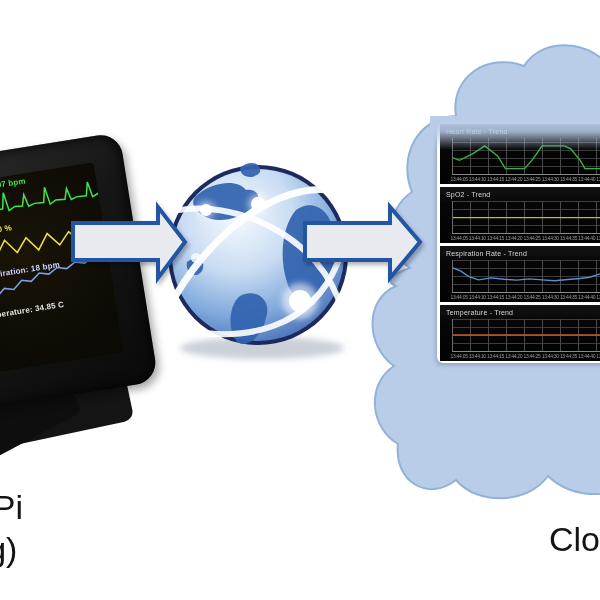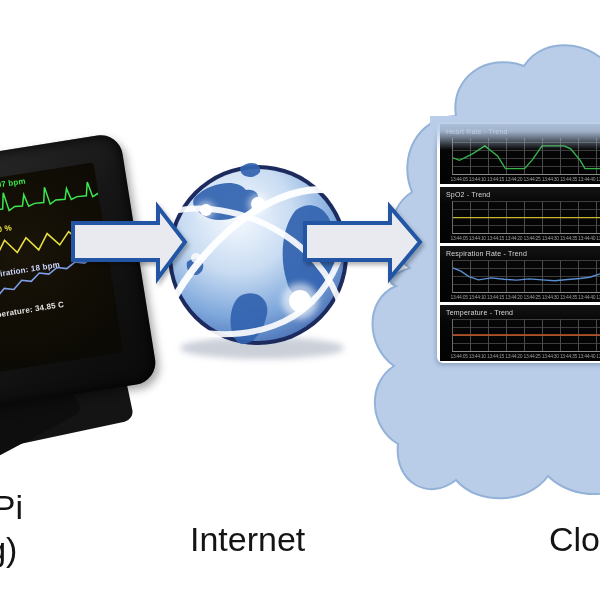--- a/index.html
+++ b/index.html
@@ -228,16 +228,15 @@
           <span>13:44:45</span>
         </div>
     </div>
   </div>
   <div class="cloud-fade"></div>
 
   <div class="caption cap-device">
     <div>RaspberryPi</div>
     <div>(monitoring)</div>
   </div>
-  <div class="caption" style="left:190px;top:520px;">Internet</div>
   <div class="caption" style="left:549px;top:520px;">Cloud</div>
 
 </div>
 
 </body></html>

